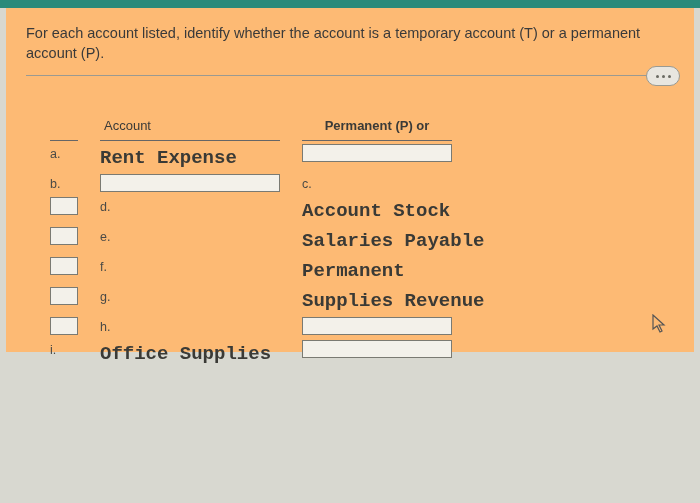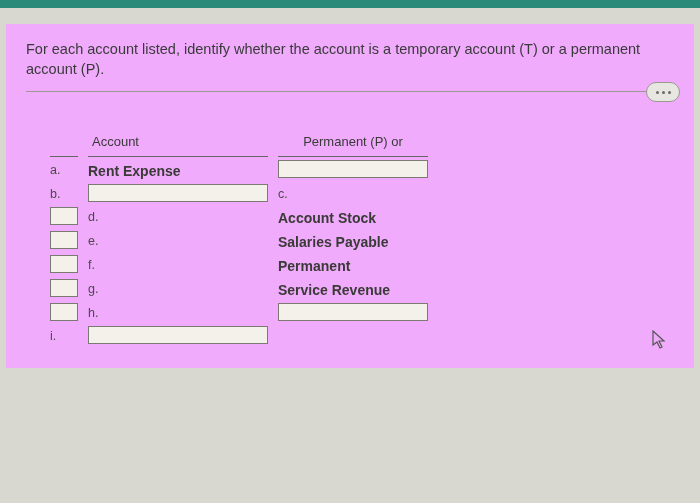--- a/index.html
+++ b/index.html
@@ -10,22 +10,22 @@
     font-family: Arial, sans-serif;
     background: #d8d8d0;
     position: relative;
     overflow: hidden;
   }
   .topbar {
     height: 8px;
     background: #2a8a7a;
   }
   .page {
-    background: #f0abfc;
-    margin: 16px 6px;
+    background: #fdba74;
+    margin: 0 6px;
     height: 344px;
     padding: 16px 20px 0 20px;
     box-sizing: border-box;
     position: relative;
   }
   .question {
     font-size: 14.5px;
     color: #3a3a3a;
     line-height: 1.35;
     padding-bottom: 12px;
@@ -51,55 +51,56 @@
   }
   .dots-pill span {
     width: 3px;
     height: 3px;
     border-radius: 50%;
     background: #6a6a62;
   }
   .grid {
     display: grid;
     grid-template-columns: 28px 180px 150px;
-    column-gap: 10px;
+    column-gap: 22px;
     margin-left: 24px;
     font-size: 13px;
     color: #3a3a38;
   }
   .grid .head {
     font-weight: 400;
     padding-bottom: 6px;
     text-align: left;
   }
   .grid .head.account {
     text-align: left;
     padding-left: 4px;
   }
   .grid .head.type {
-    font-weight: 400;
+    font-weight: 700;
     text-align: center;
     line-height: 1.25;
   }
   .grid .head-rule {
     border-bottom: 1px solid #666;
     height: 0;
   }
   .grid .row-label {
     font-size: 12.5px;
     color: #4a4a46;
     padding-top: 6px;
   }
   .grid .row-account {
     font-weight: 700;
-    font-size: 14px;
+    font-size: 19px;
     color: #3a3a36;
     padding-top: 6px;
     padding-bottom: 2px;
     white-space: nowrap;
+    font-family: Liberation Mono, monospace;
   }
   .grid .row-input {
     padding-top: 3px;
     padding-bottom: 2px;
   }
   .grid .row-input input {
     width: 100%;
     height: 18px;
     border: 1px solid #7a7a72;
     background: #f3f1ea;
@@ -161,27 +162,28 @@
 
     <div class="row-label">e.</div>
     <div class="row-account">Salaries Payable</div>
     <div class="row-input"><input type="text" value="" style=""></div>
 
     <div class="row-label">f.</div>
     <div class="row-account">Permanent</div>
     <div class="row-input"><input type="text" value="" style=""></div>
 
     <div class="row-label">g.</div>
-    <div class="row-account">Service Revenue</div>
+    <div class="row-account">Supplies Revenue</div>
     <div class="row-input"><input type="text" value="" style=""></div>
 
     <div class="row-label">h.</div>
     <div class="row-input"><input type="text" value="" style=""></div>
 
     <div class="row-label">i.</div>
+    <div class="row-account">Office Supplies</div>
     <div class="row-input"><input type="text" value="" style=""></div>
 
   </div>
 
   <svg class="cursor" viewBox="0 0 16 20">
     <path d="M1 1 L1 15 L5 12 L8 18 L10 17 L7 11 L12 11 Z" fill="none" stroke="#555" stroke-width="1.2"></path>
   </svg>
 
 </div>
 

